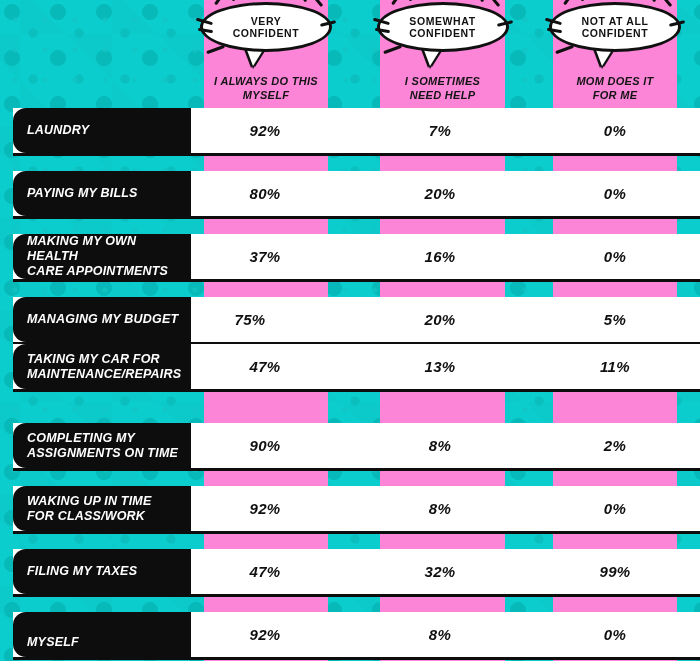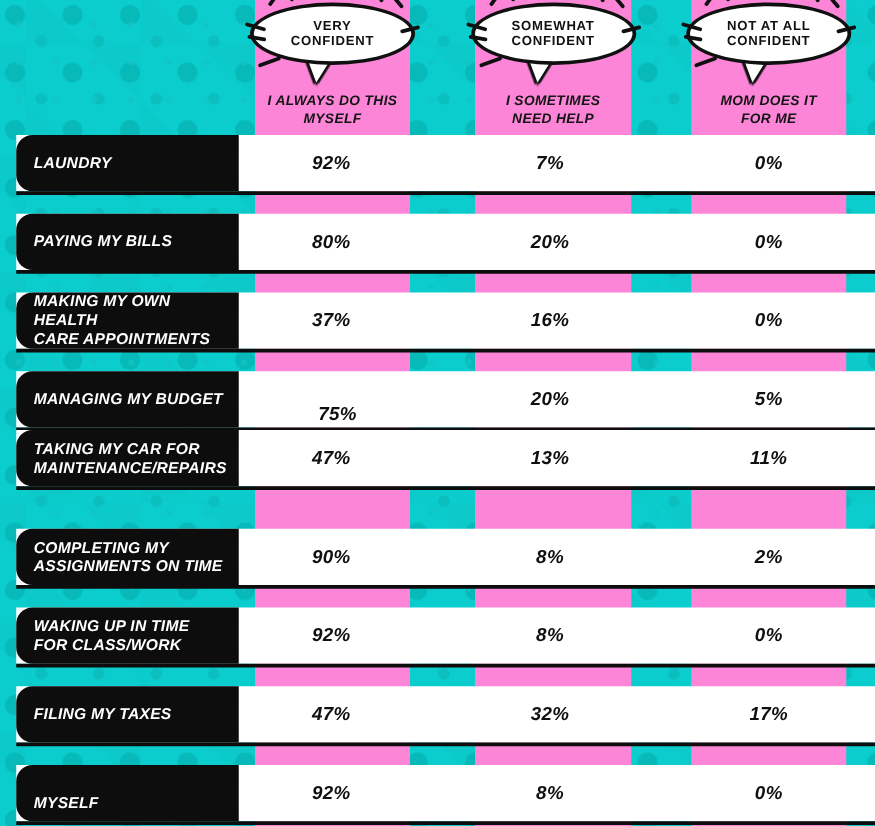--- a/index.html
+++ b/index.html
@@ -348,21 +348,21 @@
         <div class="cell" style="left: 545px; width: 140px;">
           <span class="cell-text">0%</span>
         </div>
       </div>
       <div class="row" style="top: 297px; height: 45px;">
         <div class="row-white"></div>
         <div class="row-rule"></div>
         <div class="row-label">
           <div class="row-label-text"><span>MANAGING MY BUDGET</span></div>
         </div>
-        <div class="cell" style="left: 200px; width: 140px; margin-top: 12px;">
+        <div class="cell" style="left: 180px; width: 140px;">
           <span class="cell-text">75%</span>
         </div>
         <div class="cell" style="left: 370px; width: 140px;">
           <span class="cell-text">20%</span>
         </div>
         <div class="cell" style="left: 545px; width: 140px;">
           <span class="cell-text">5%</span>
         </div>
       </div>
       <div class="row" style="top: 344px; height: 45px;">
@@ -419,21 +419,21 @@
         <div class="row-label">
           <div class="row-label-text"><span>FILING MY TAXES</span></div>
         </div>
         <div class="cell" style="left: 195px; width: 140px; align-items: center;">
           <span class="cell-text">47%</span>
         </div>
         <div class="cell" style="left: 370px; width: 140px;">
           <span class="cell-text">32%</span>
         </div>
         <div class="cell" style="left: 545px; width: 140px;">
-          <span class="cell-text">17%</span>
+          <span class="cell-text">99%</span>
         </div>
       </div>
       <div class="row" style="top: 612px; height: 45px;">
         <div class="row-white"></div>
         <div class="row-rule"></div>
         <div class="row-label">
           <div class="row-label-text"><br><span>MYSELF</span></div>
         </div>
         <div class="cell" style="left: 195px; width: 140px;">
           <span class="cell-text">92%</span>

